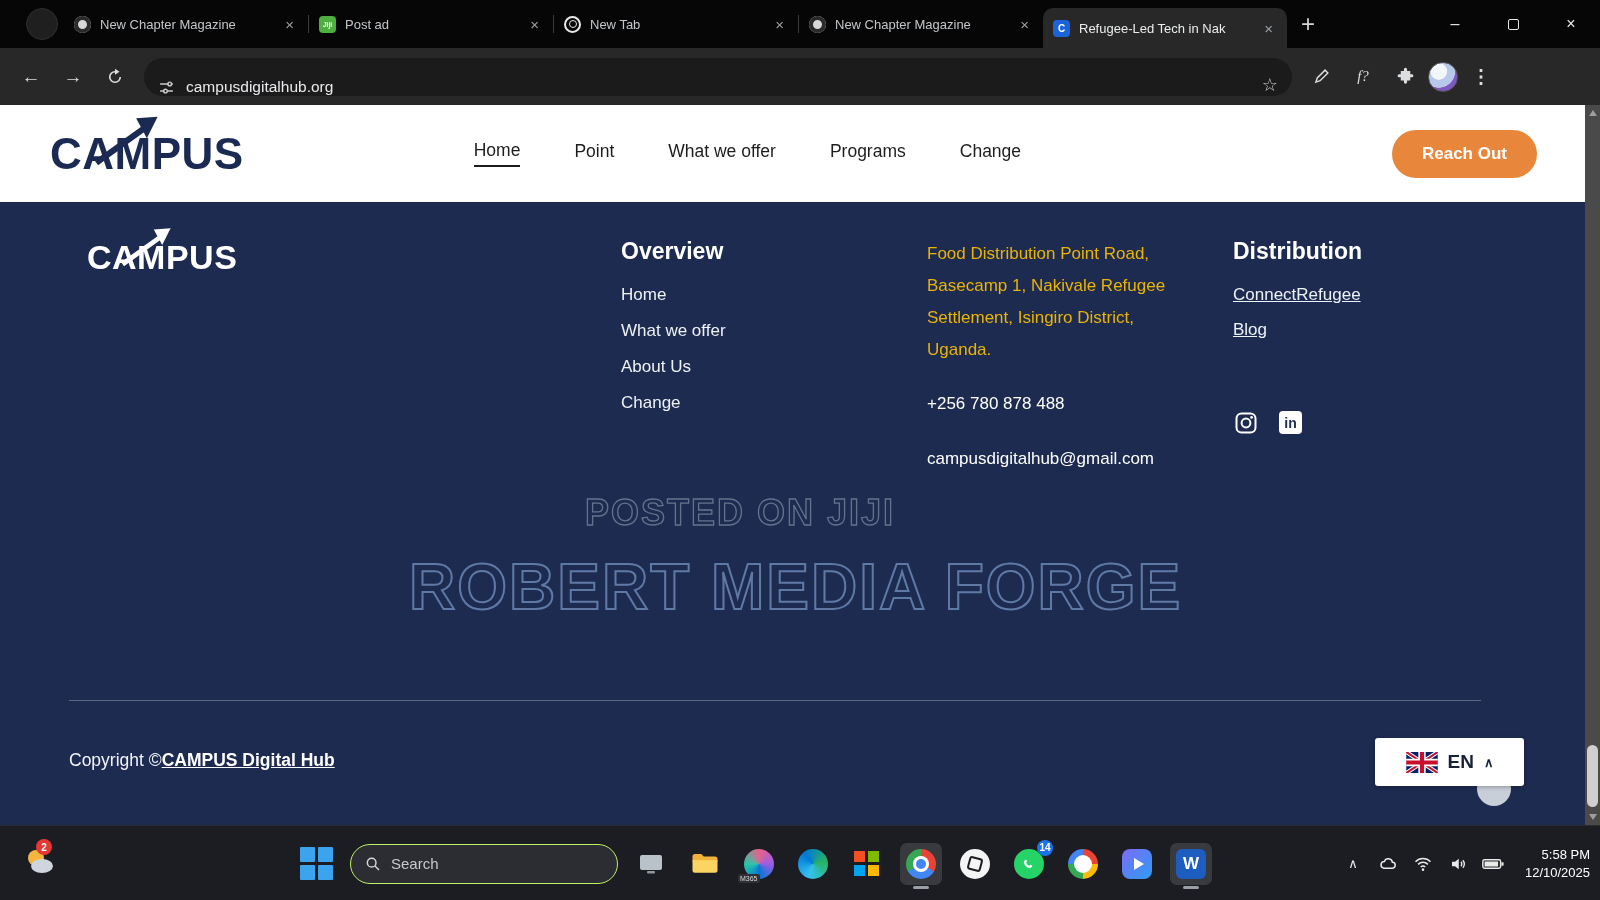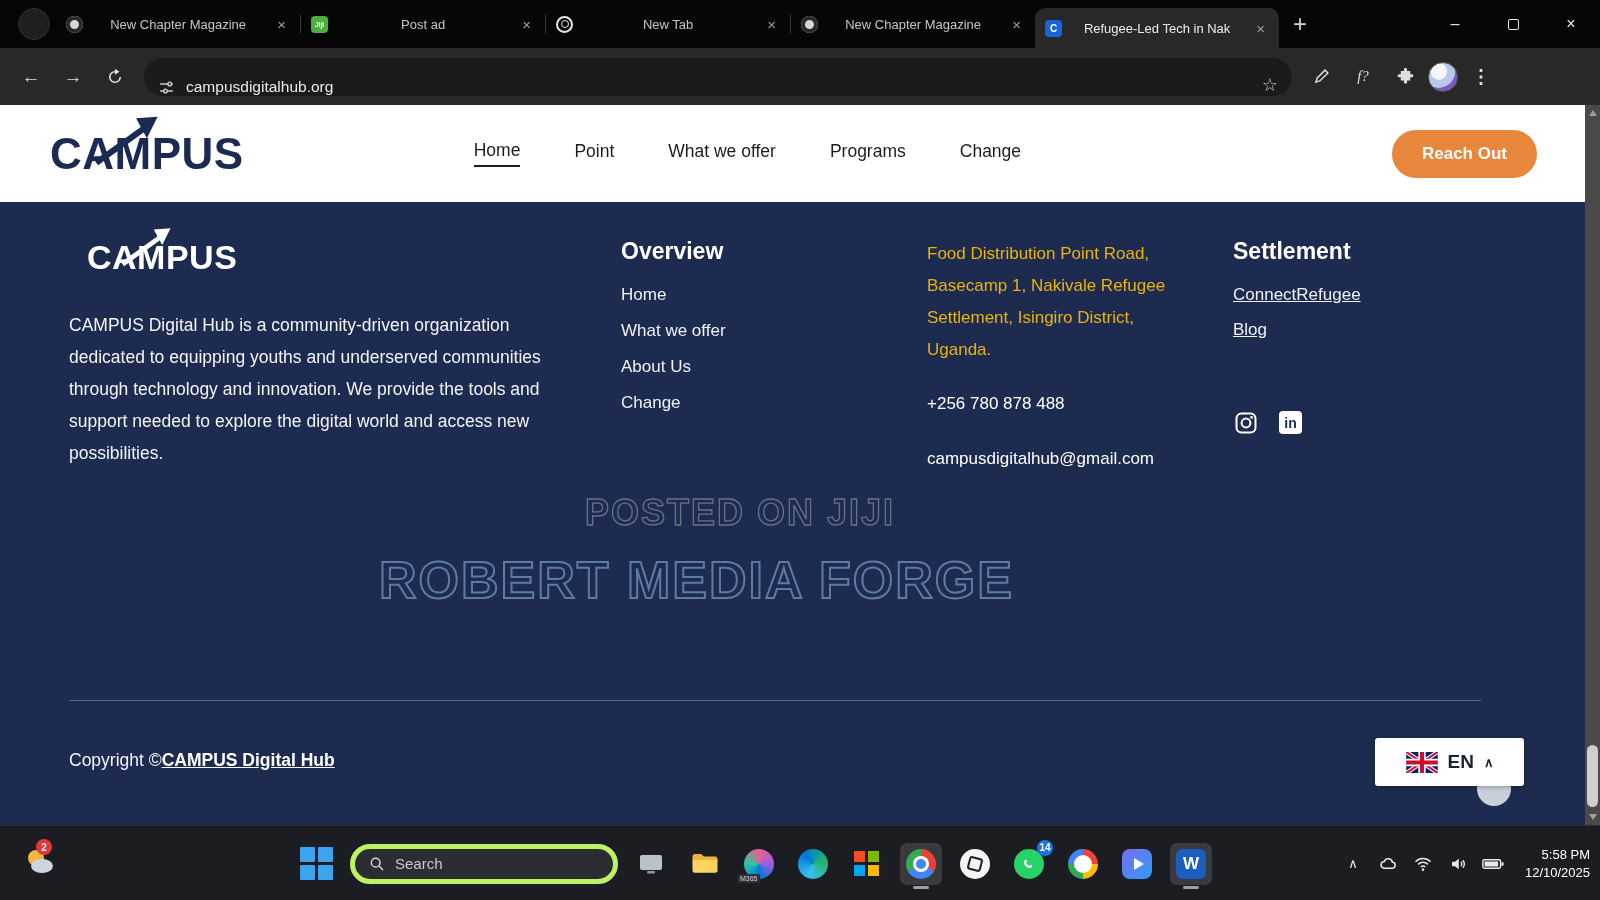--- a/index.html
+++ b/index.html
@@ -1,21 +1,21 @@
 <!DOCTYPE html>
 <html><head>
 <meta charset="utf-8">
 <style>
   * { margin:0; padding:0; box-sizing:border-box; }
   html,body { width:1600px; height:900px; overflow:hidden; }
   body { font-family:"Liberation Sans", sans-serif; background:#000; }
   .screen { position:relative; width:1600px; height:900px; }
 
   
-  .tabstrip { height:48px; background:#060606; display:flex; align-items:flex-end; position:relative; padding-left:18px;text-align:center; }
+  .tabstrip { height:48px; background:#060606; display:flex; align-items:flex-end; position:relative; padding-left:26px; }
   .tab-search-btn { width:32px; height:32px; border-radius:50%; background:#1f1f1f; border:1px solid #2e2e2e; margin:0 6px 8px 0; }
   .tab { width:244px; height:36px; margin-bottom:6px; display:flex; align-items:center; gap:9px; padding:0 10px; color:#c3c7cb; font-size:13px; position:relative; border-radius:8px; }
   .tab.active { background:#282828; height:40px; margin-bottom:0; border-radius:10px 10px 0 0; color:#ebedef; }
   .tab .t-title { flex:1; white-space:nowrap; overflow:hidden; }
   .tab .t-close { color:#9aa0a6; font-size:15px; line-height:1; padding:2px 4px; }
   .tab-sep { width:1px; height:18px; background:#3a3a3a; margin-bottom:15px; }
   .fav { width:17px; height:17px; flex:0 0 17px; border-radius:50%; display:flex; align-items:center; justify-content:center; }
   .fav-round { background:#d7d7d7; box-shadow:inset 0 0 0 4px #2a2a2a; }
   .fav-jiji { background:#4caf3e; border-radius:4px; color:#fff; font-size:6.5px; font-weight:bold; }
   .fav-jiji::before { content:"Jiji"; }
@@ -71,21 +71,21 @@
   .office-phone { margin-top:28px; font-size:17px; }
   .office-email { margin-top:30px; font-size:17px; word-break:break-all; line-height:30px; }
   .info-link { display:block; font-size:17px; color:#eef1f6; margin-bottom:15px; text-decoration:underline; cursor:pointer; }
   .socials { display:flex; gap:20px; margin-top:70px; }
   .soc { width:25px; height:25px; display:flex; align-items:center; justify-content:center; cursor:pointer; }
   .linkedin-ic { background:#fff; border-radius:4px; color:#1d2b50; font-weight:bold; font-size:14px; width:23px; height:23px; display:flex; align-items:center; justify-content:center; }
   .linkedin-ic::before { content:"in"; }
 
   .wm { position:absolute; z-index:1; font-weight:700; letter-spacing:2px; color:transparent; white-space:nowrap; }
   .wm1 { left:585px; top:290px; font-size:36px; -webkit-text-stroke:1.3px rgba(190,198,212,0.45); }
-  .wm2 { left:379px; top:348px; font-size:52px;text-align:right; -webkit-text-stroke:2px rgba(150,185,235,0.55); }
+  .wm2 { left:409px; top:348px; font-size:64px;text-align:right; -webkit-text-stroke:2px rgba(150,185,235,0.55); }
 
   .foot-divider { position:absolute; left:69px; width:1412px; top:498px; height:1px; background:rgba(255,255,255,0.28); }
   .copyright { position:absolute; left:69px; top:548px; font-size:17.5px; color:#f2f4f8; }
   .copyright a { color:#fff; font-weight:bold; text-decoration:underline; cursor:pointer; }
 
   .scrolltop { position:absolute; right:74px; top:570px; width:34px; height:34px; border-radius:50%; background:#c9cfd8; z-index:2; }
   .lang-box { position:absolute; right:61px; top:536px; width:149px; height:48px; background:#fff; border-radius:3px; display:flex; align-items:center; justify-content:center; gap:10px; z-index:3; cursor:pointer; box-shadow:0 1px 4px rgba(0,0,0,0.3); }
   .lang-label { color:#17213a; font-weight:bold; font-size:19px; }
   .lang-chev { color:#17213a; font-size:13px; font-weight:bold; }
   .lang-chev::before { content:"∧"; }
@@ -98,21 +98,21 @@
   .sb-thumb { position:absolute; left:2px; width:11px; height:62px; bottom:18px; background:#cfcfcf; border-radius:6px; }
 
   
   .taskbar { position:absolute; bottom:0; left:0; width:1600px; height:75px; background:#1c1d22; border-top:1px solid #2a2b30; }
   .tb-weather { position:absolute; left:22px; top:18px; width:40px; height:40px; }
   .badge { position:absolute; background:#e53935; color:#fff; border-radius:50%; font-size:10px; min-width:16px; height:16px; display:flex; align-items:center; justify-content:center; font-weight:bold; }
   .wb { top:-5px; left:14px; }
   .tb-center { position:absolute; left:296px; top:0; height:75px; display:flex; align-items:center; gap:12px; }
   .start-ic { width:34px; height:34px; display:grid; grid-template-columns:15px 15px; grid-template-rows:15px 15px; gap:3px; padding:0; }
   .start-ic span { background:#3ca4ef; border-radius:1px; }
-  .search-pill { width:268px; height:40px; border-radius:20px; background:#2c2d33; border:5px solid #bef264; display:flex; align-items:center; padding:0 14px; gap:10px; color:#c9c9cc; font-size:15px; cursor:pointer; }
+  .search-pill { width:268px; height:40px; border-radius:20px; background:#2c2d33; border:1px solid #bef264; display:flex; align-items:center; padding:0 14px; gap:10px; color:#c9c9cc; font-size:15px; cursor:pointer; }
   .tb-icon { width:42px; height:42px; display:flex; align-items:center; justify-content:center; border-radius:7px; position:relative; cursor:pointer; }
   .tb-icon.open { background:rgba(255,255,255,0.13); }
   .tb-icon.open::after { content:""; position:absolute; bottom:-4px; left:13px; width:16px; height:3px; border-radius:2px; background:#9aa0a6; }
   .chrome-ic { width:30px; height:30px; border-radius:50%; background:conic-gradient(#ea4335 0 120deg, #4285f4 120deg 240deg, #34a853 240deg 360deg); position:relative; }
   .chrome-ic::before { content:""; position:absolute; inset:7px; background:#fff; border-radius:50%; }
   .chrome-ic::after { content:""; position:absolute; inset:10px; background:#4285f4; border-radius:50%; }
   .gpt-ic { width:30px; height:30px; border-radius:50%; background:#f4f4f4; position:relative; }
   .gpt-ic::before { content:""; position:absolute; inset:8px; border:2.5px solid #1c1d22; border-radius:3px; transform:rotate(15deg); }
   .wa-ic { width:30px; height:30px; border-radius:50%; background:#25d366; display:flex; align-items:center; justify-content:center; }
   .wa-badge { top:-3px; right:-3px; background:#1a73e8; }
@@ -247,39 +247,38 @@
 
         <div class="foot-cols">
           <div class="fcol fcol-about">
             <div class="logo">
               <span class="logo-text">CAMPUS</span>
               <svg class="logo-arrow" viewBox="0 0 120 70">
                 <path d="M16 62 L80 16" stroke="currentColor" stroke-width="8" fill="none"></path>
                 <path d="M68 4 L96 2 L82 30 Z" fill="currentColor"></path>
               </svg>
             </div>
-            <p class="foot-desc">CAMPUS Digital Hub is a community-driven organization dedicated to equipping youths and underserved communities through technology and innovation. We provide the tools and support needed to explore the digital world and access new possibilities.</p>
           </div>
 
           <div class="fcol fcol-overview">
             <h3>Overview</h3>
             <a class="foot-link">Home</a>
             <a class="foot-link">What we offer</a>
             <a class="foot-link">About Us</a>
             <a class="foot-link">Change</a>
           </div>
 
           <div class="fcol fcol-office">
             <p class="office-addr">Food Distribution Point Road, Basecamp 1, Nakivale Refugee Settlement, Isingiro District, Uganda.</p>
             <p class="office-phone">+256 780 878 488</p>
             <p class="office-email">campusdigitalhub@gmail.com</p>
           </div>
 
           <div class="fcol fcol-info">
-            <h3>Settlement</h3>
+            <h3>Distribution</h3>
             <a class="info-link">ConnectRefugee</a>
             <a class="info-link">Blog</a>
             <div class="socials">
               <span class="soc">
                 <svg width="24" height="24" viewBox="0 0 24 24">
                     <rect x="2.5" y="2.5" width="19" height="19" rx="5" fill="none" stroke="#fff" stroke-width="2"></rect>
                     <circle cx="12" cy="12" r="4.4" fill="none" stroke="#fff" stroke-width="2"></circle>
                     <circle cx="17.6" cy="6.4" r="1.4" fill="#fff"></circle>
                   </svg>
               </span>

